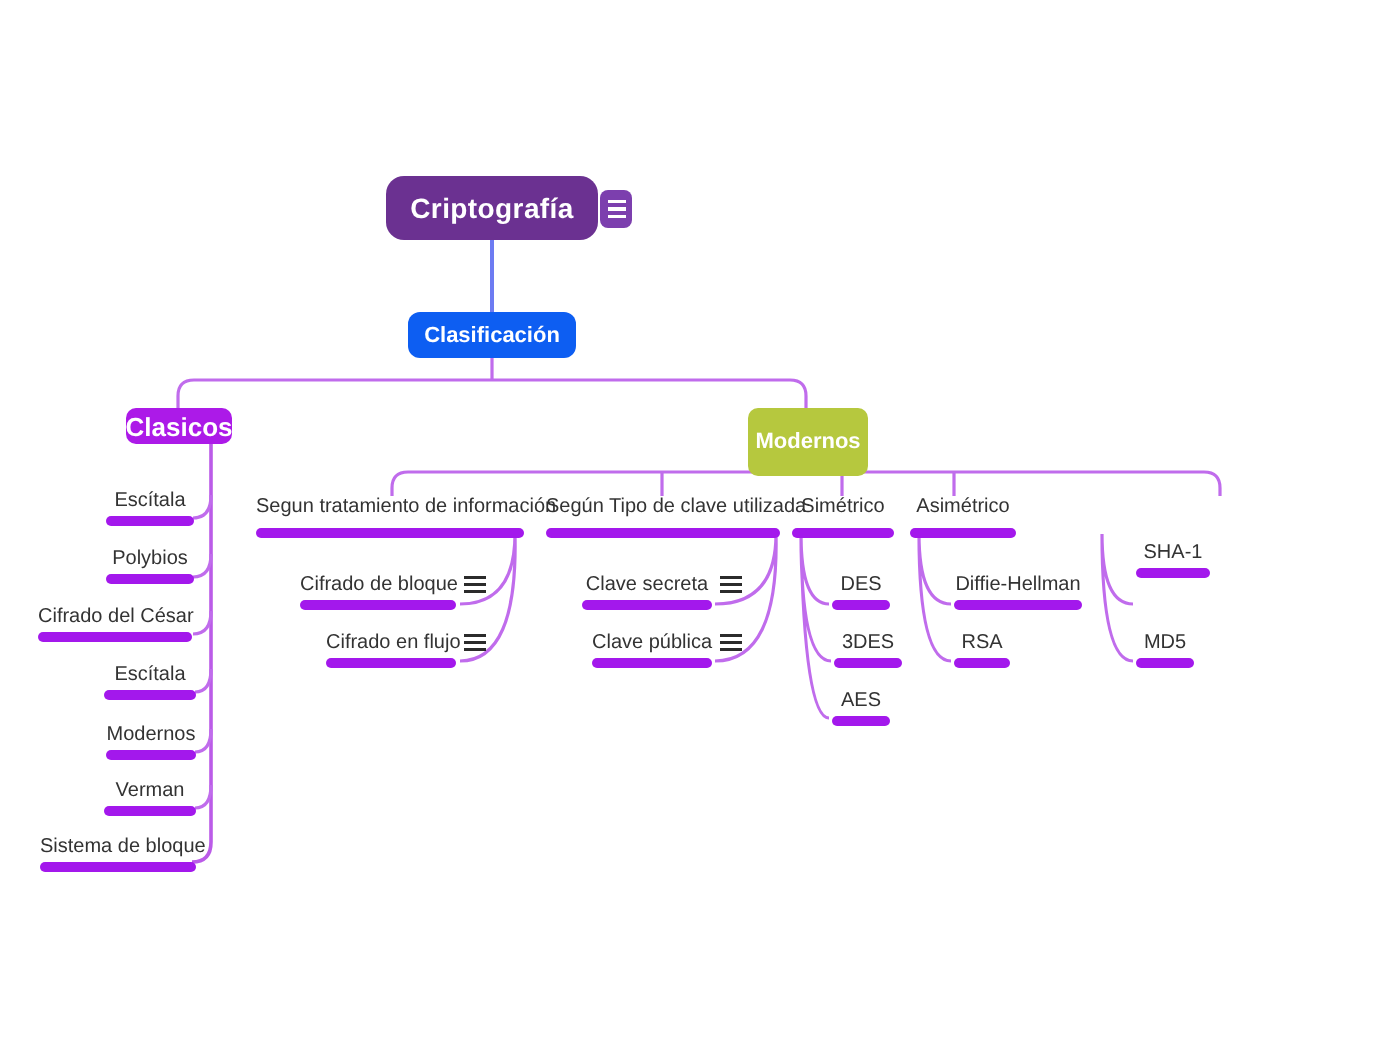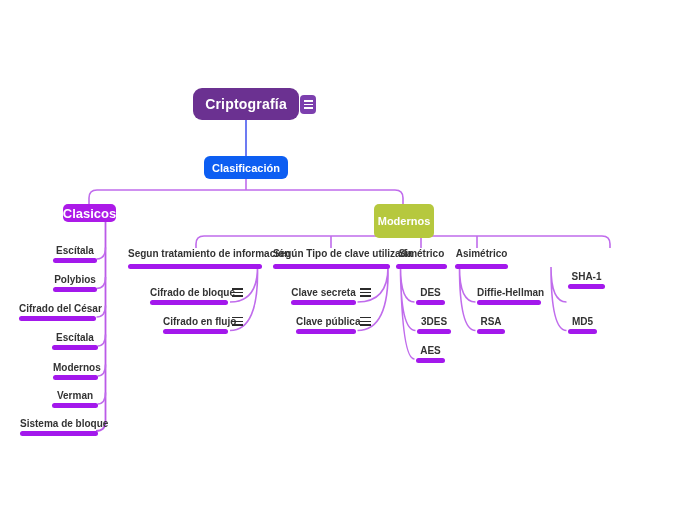--- a/index.html
+++ b/index.html
@@ -19,21 +19,21 @@
   .menu-btn{
     position:absolute;left:300px;top:95px;width:16px;height:19px;border-radius:4px;
     background:#7C3FAE;display:flex;align-items:center;justify-content:center;cursor:pointer;
   }
   .menu-btn .glyph{
     width:9px;height:9px;
     background:linear-gradient(to bottom,#fff 0 1.6px,transparent 1.6px 3.7px,#fff 3.7px 5.3px,transparent 5.3px 7.4px,#fff 7.4px 9px);
   }
   .node{position:absolute;cursor:pointer;}
   .node .lbl{
-    font-size:10px;line-height:12px;font-weight:700;color:#333;
+    font-size:10px;line-height:12px;font-weight:400;color:#333;
     text-align:center;white-space:nowrap;margin-bottom:1px;
   }
   .node.hdr .lbl{margin-bottom:4px;}
   .node .bar{height:5px;border-radius:3px;background:#A318EC;}
   .list-icon{
     position:absolute;right:-15px;top:1px;width:11px;height:9px;cursor:pointer;
     background:linear-gradient(to bottom,#2b2b2b 0 1.5px,transparent 1.5px 3.6px,#2b2b2b 3.6px 5.1px,transparent 5.1px 7.2px,#2b2b2b 7.2px 8.7px,transparent 8.7px);
   }
 </style>
 </head>

